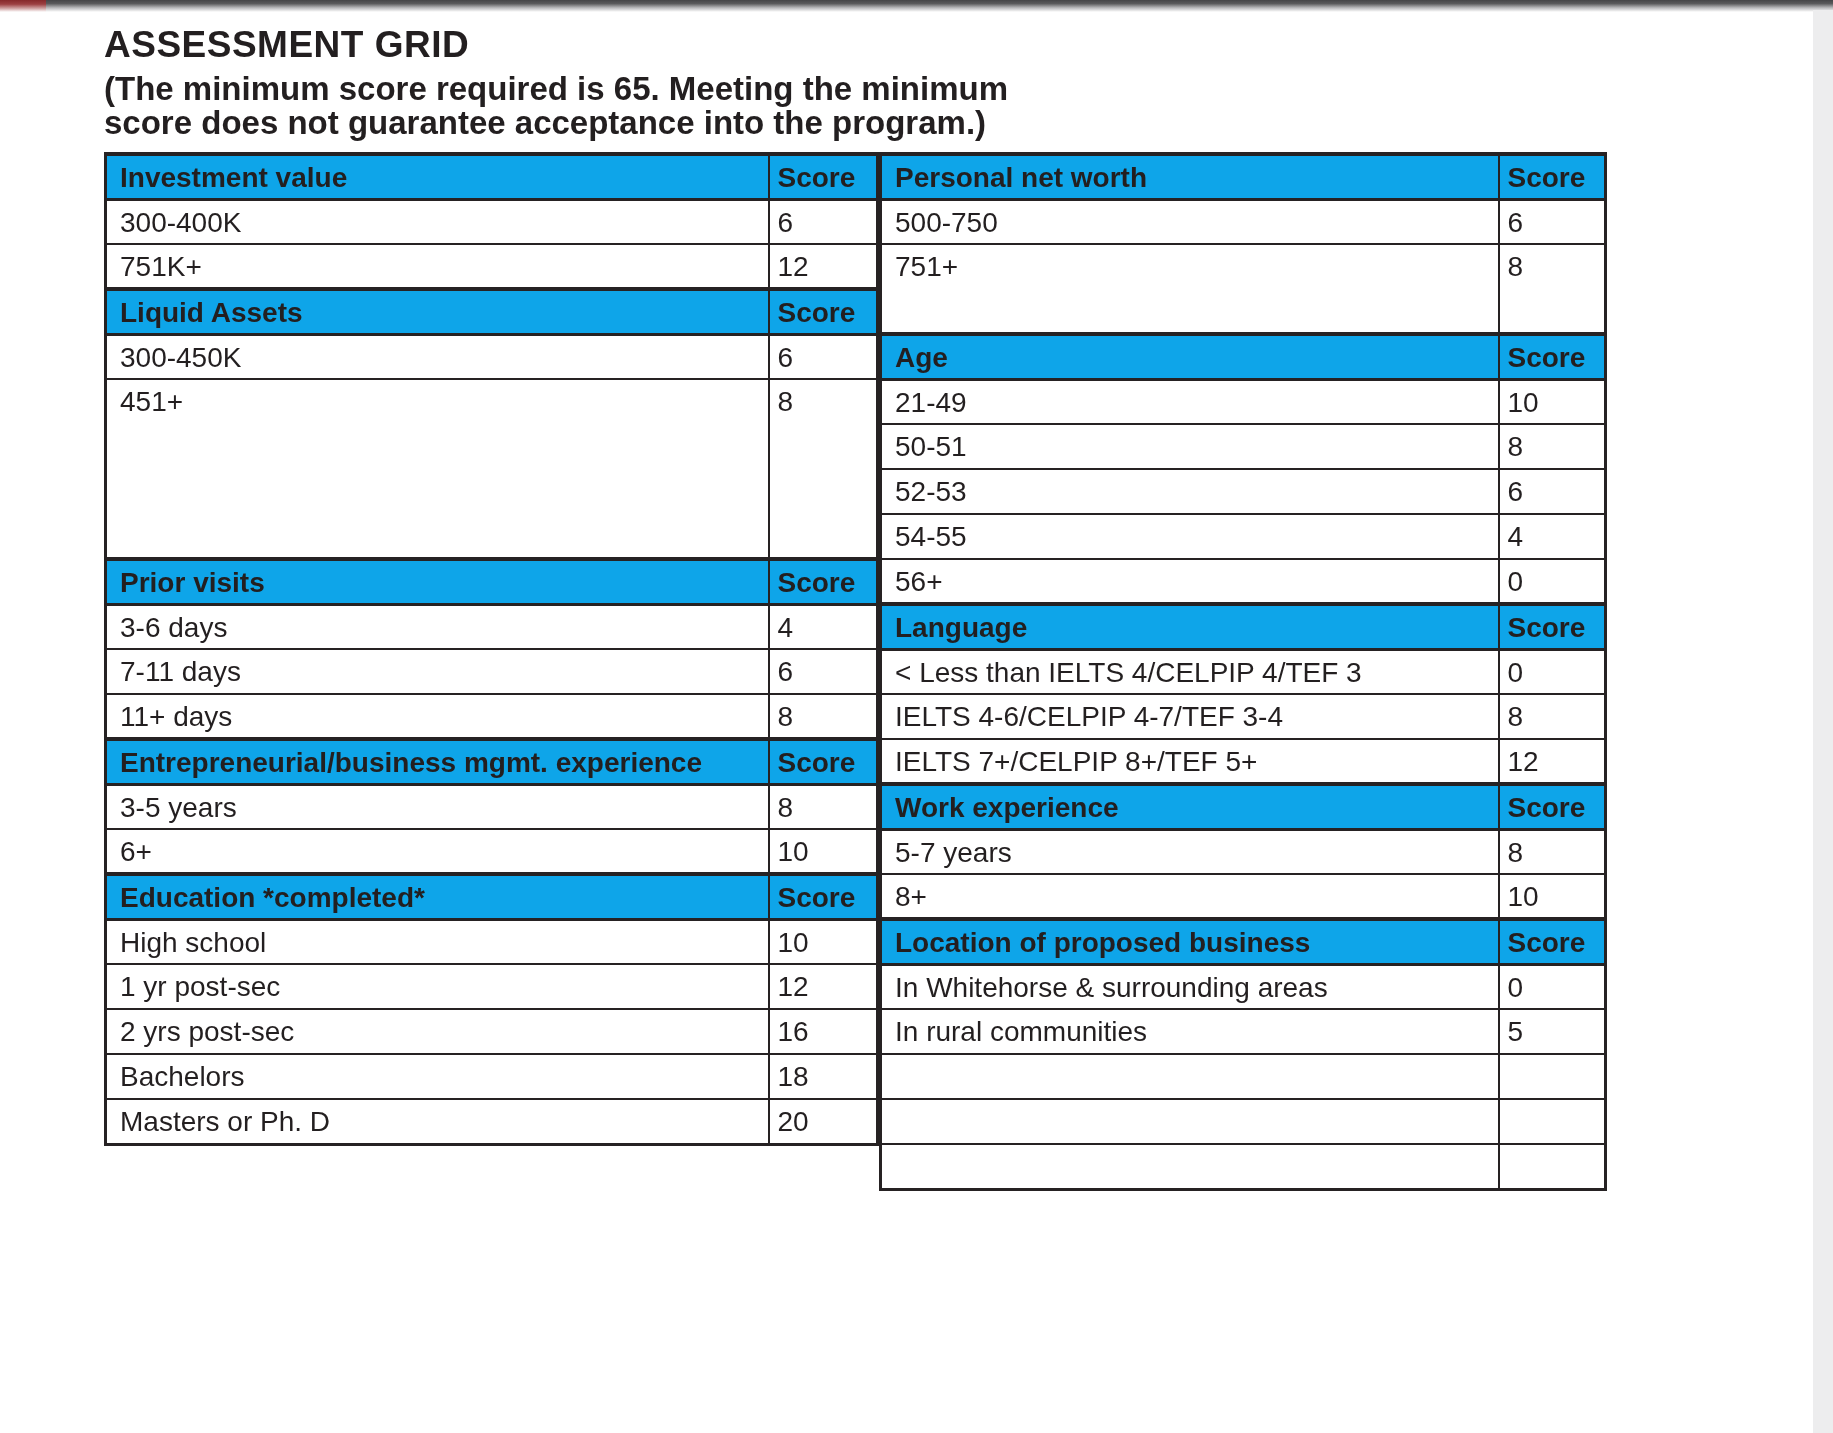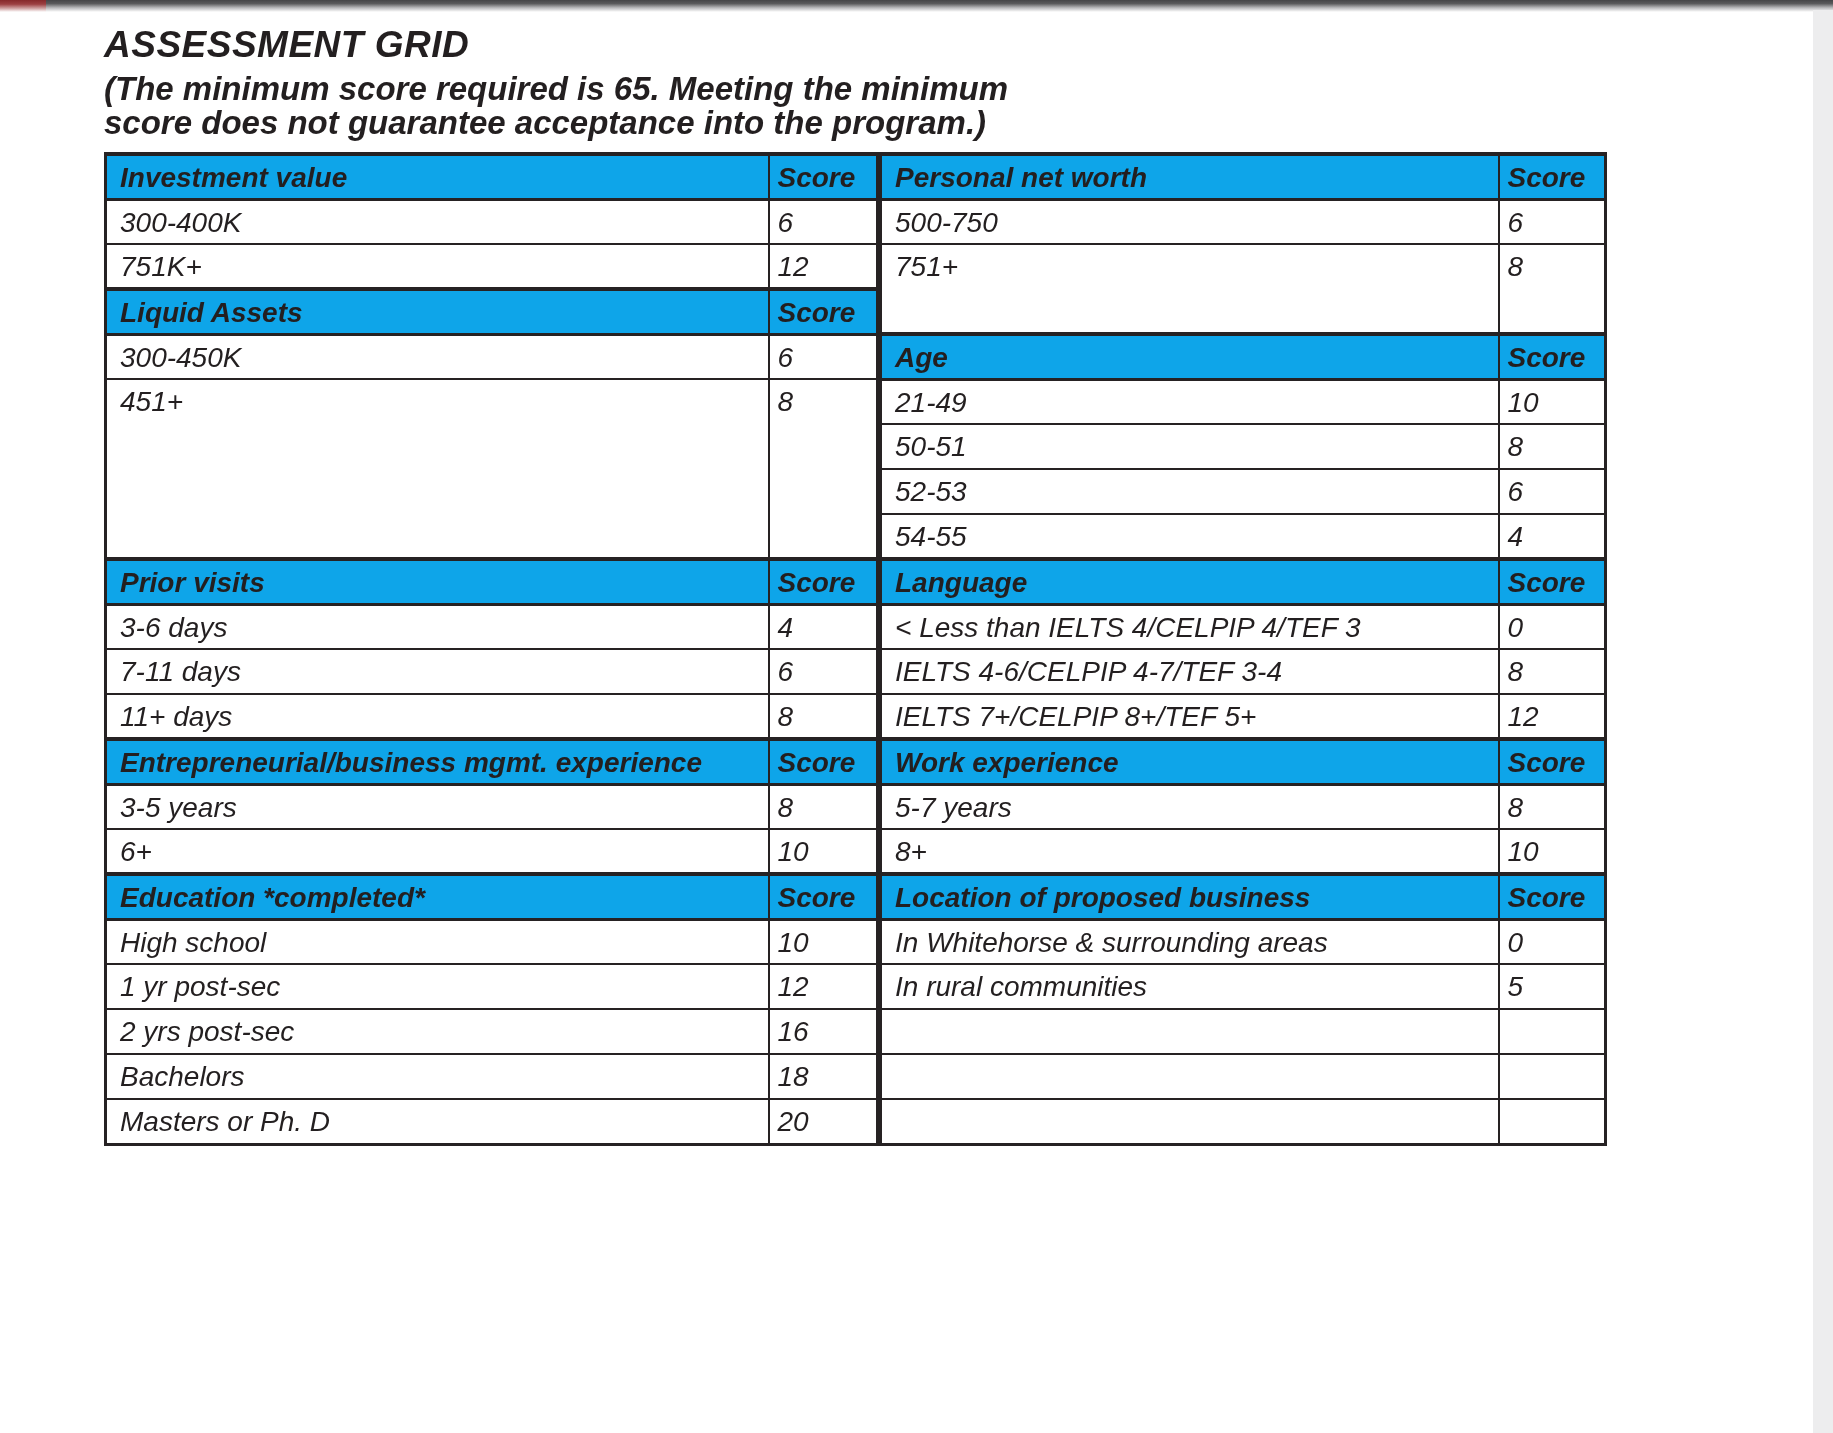--- a/index.html
+++ b/index.html
@@ -4,21 +4,21 @@
 <style>
   html, body { margin: 0; padding: 0; }
   body {
     width: 1833px; height: 1433px;
     background: #ffffff;
     font-family: "Liberation Sans", sans-serif;
     color: #231f20;
     position: relative;
     overflow: hidden;
   }
-  .page { position: absolute; inset: 0; font-style: italic; }
+  .page { position: absolute; inset: 0; }
 
   
   .top-bar {
     position: absolute; top: 0; left: 0;
     width: 100%; height: 12px;
     background: linear-gradient(to bottom, #454547 0%, #5a5a5c 30%, #b9b9bb 65%, #ffffff 100%);
   }
   .top-bar-red {
     position: absolute; top: 0; left: 0;
     width: 46px; height: 12px;
@@ -206,20 +206,24 @@
       <td class="scr">8</td>
     </tr>
     <tr>
       <td class="lbl">52-53</td>
       <td class="scr">6</td>
     </tr>
     <tr>
       <td class="lbl">54-55</td>
       <td class="scr">4</td>
     </tr>
+    <tr>
+      <td class="lbl">56+</td>
+      <td class="scr">0</td>
+    </tr>
     <tr class="hdr">
       <td class="lbl">Language</td>
       <td class="scr">Score</td>
     </tr>
     <tr>
       <td class="lbl">&lt; Less than IELTS 4/CELPIP 4/TEF 3</td>
       <td class="scr">0</td>
     </tr>
     <tr>
       <td class="lbl">IELTS 4-6/CELPIP 4-7/TEF 3-4</td>

